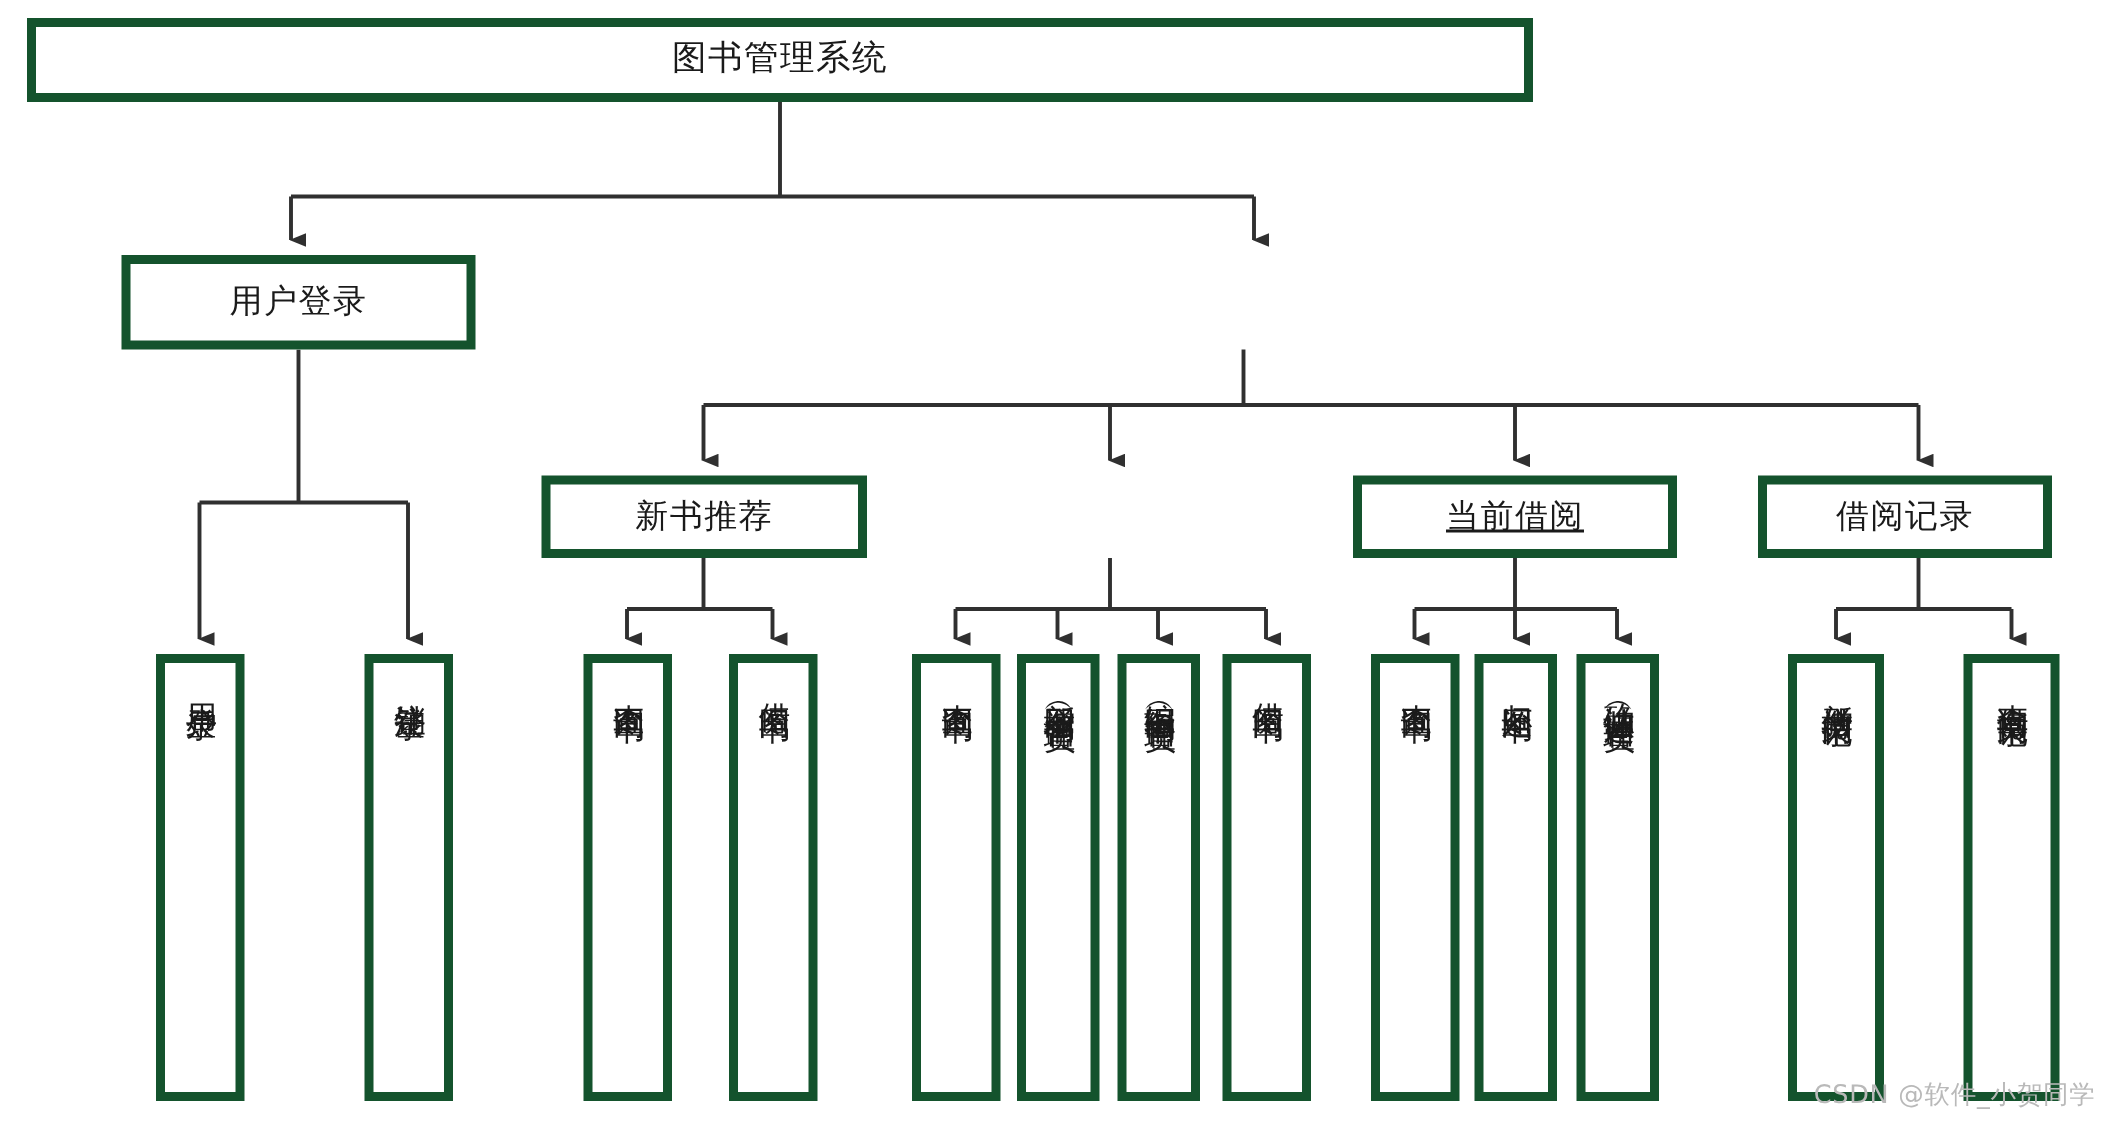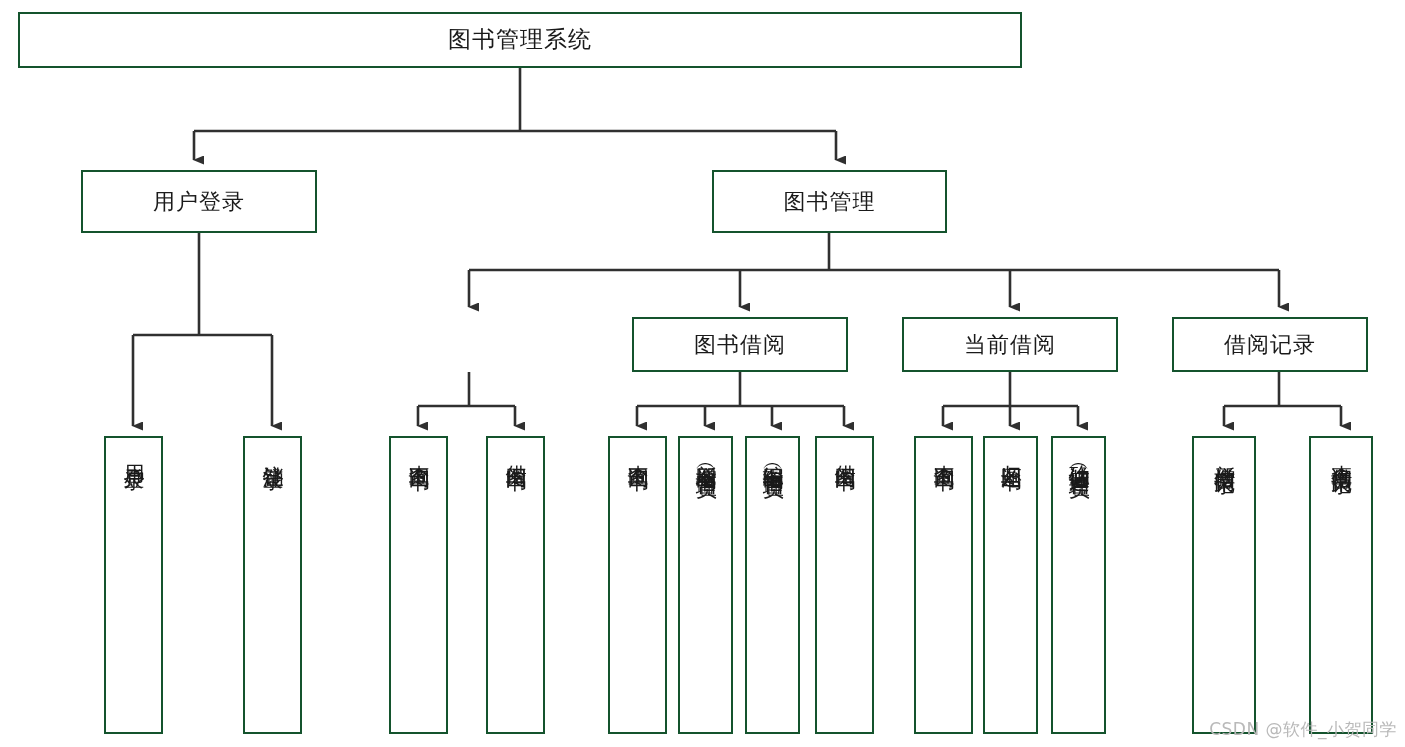--- a/index.html
+++ b/index.html
@@ -22,21 +22,21 @@
     position: absolute;
     left: 0;
     top: 0;
     width: 1405px;
     height: 747px;
   }
   .node {
     position: absolute;
     box-sizing: border-box;
     background: #ffffff;
-    border: 2px solid #14532d;
+    border: 6px solid #14532d;
     display: flex;
     align-items: center;
     justify-content: center;
     color: #1a1a1a;
   }
   .node-label {
     display: block;
     text-align: center;
     line-height: 1.18;
     white-space: nowrap;
@@ -130,30 +130,27 @@
   </svg>
 
   <div class="node root horizontal" style="left:18px; top:12px; width:1004px; height:56px;">
     <span class="node-label">图书管理系统</span>
   </div>
 
   <div class="node horizontal" style="left:81px; top:170px; width:236px; height:63px;">
     <span class="node-label">用户登录</span>
   </div>
 
-  <div class="node horizontal" style="left:712px; top:170px; width:235px; height:63px;">
-    <span class="node-label">图书管理</span>
-  </div>
-
-
-  <div class="node horizontal" style="left:632px; top:317px; width:216px; height:55px;">
-    <span class="node-label">图书借阅</span>
-  </div>
-
-  <div class="node horizontal" style="left:902px; top:317px; width:216px; height:55px;">
+
+  <div class="node horizontal" style="left:361px; top:317px; width:217px; height:55px;">
+    <span class="node-label">新书推荐</span>
+  </div>
+
+
+  <div class="node horizontal" style="left:902px; top:317px; width:216px; height:55px;text-decoration:underline;">
     <span class="node-label">当前借阅</span>
   </div>
 
   <div class="node horizontal" style="left:1172px; top:317px; width:196px; height:55px;">
     <span class="node-label">借阅记录</span>
   </div>
 
   <div class="node vertical" style="left:104px; top:436px; width:59px; height:298px;">
     <span class="node-label">用户登录</span>
   </div>

